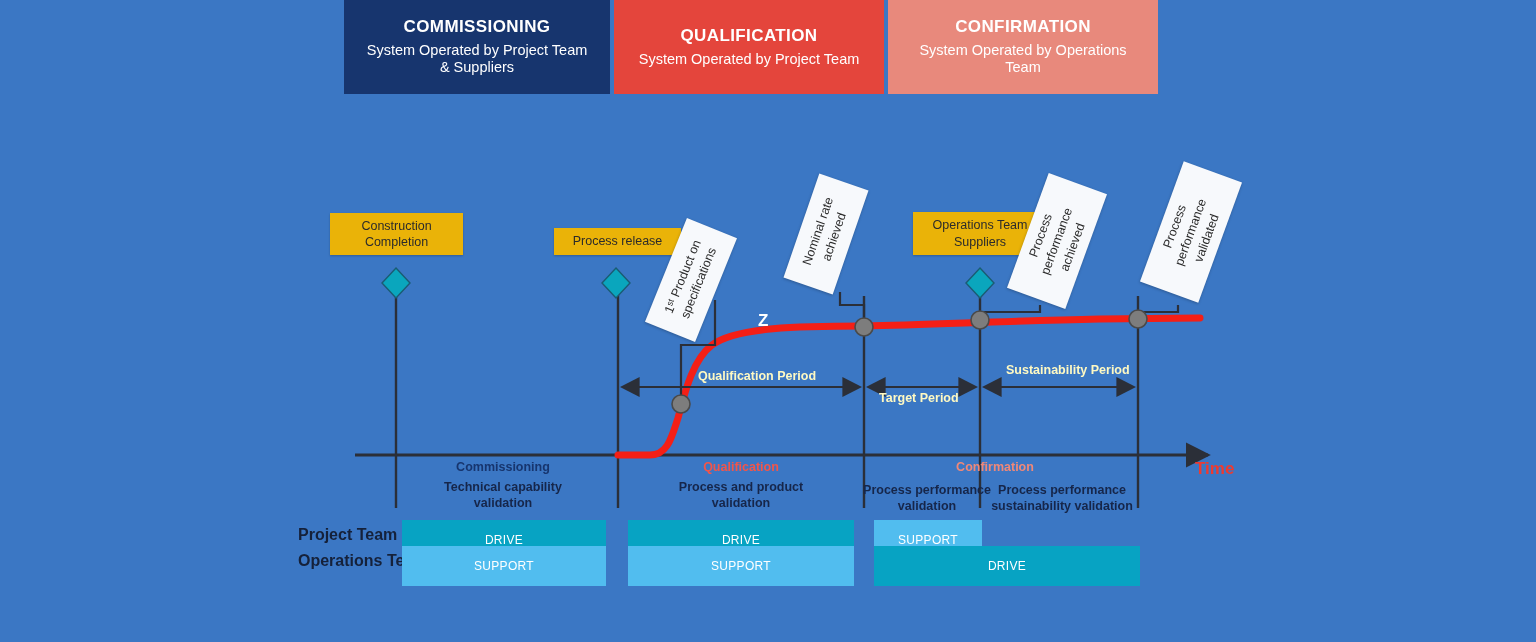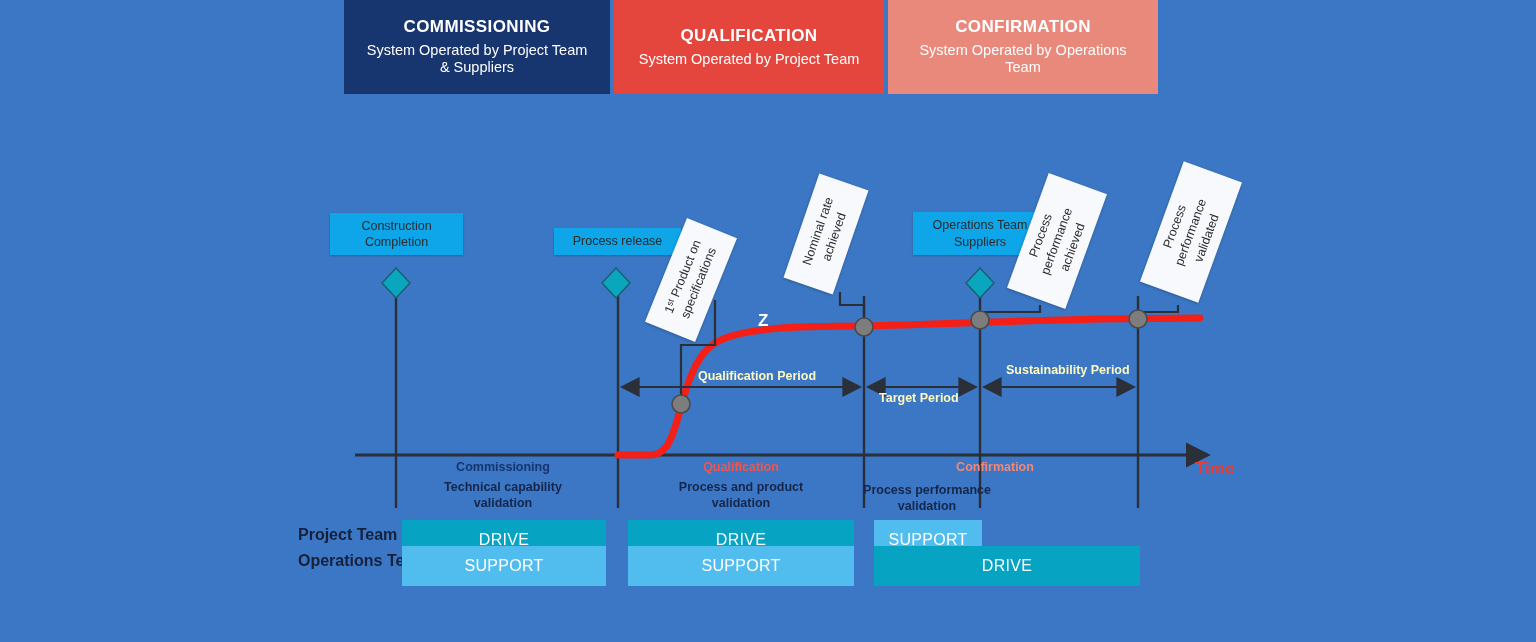--- a/index.html
+++ b/index.html
@@ -14,21 +14,21 @@
   .phase-box{
     position:absolute;top:0;height:94px;
     display:flex;flex-direction:column;align-items:center;justify-content:center;
     color:#ffffff;text-align:center;line-height:1.22;
   }
   .phase-title{font-size:17px;font-weight:bold;letter-spacing:.4px;margin-bottom:4px;}
   .phase-sub{font-size:14.5px;font-weight:400;max-width:86%;}
 
   
   .callout{
-    position:absolute;background:#0ea5e9;color:#2b2b2b;
+    position:absolute;background:#eab308;color:#2b2b2b;
     font-size:12.5px;line-height:1.3;text-align:center;
     display:flex;align-items:center;justify-content:center;
     box-shadow:0 1px 2px rgba(0,0,0,.22);
   }
   
   .callout-rot{
     position:absolute;background:#f7f9fc;color:#2b2b2b;
     font-size:12.5px;line-height:1.35;text-align:center;
     display:flex;align-items:center;justify-content:center;
     box-shadow:0 1px 3px rgba(0,0,0,.25);
@@ -40,21 +40,21 @@
   
   .lbl{position:absolute;color:#fef9c3;font-size:12.5px;font-weight:bold;white-space:nowrap;}
   .axis-phase{position:absolute;text-align:center;font-size:12.5px;font-weight:bold;line-height:1.28;}
   .axis-phase .hd{display:block;font-weight:bold;margin-bottom:4px;}
   .time-lbl{position:absolute;color:#ee3a30;font-weight:bold;font-size:17px;margin-left:40px;}
 
   
   .team-name{position:absolute;color:#15213a;font-size:16px;font-weight:bold;white-space:nowrap;}
   .bar{
     position:absolute;height:40px;display:flex;align-items:center;justify-content:center;
-    color:#ffffff;font-size:16px;letter-spacing:.3px;
+    color:#ffffff;font-size:12px;letter-spacing:.3px;
   }
   .z-lbl{position:absolute;color:#ffffff;font-weight:bold;font-size:17px;}
   svg{position:absolute;left:0;top:0;}
 </style>
 </head>
 <body>
 
 <div id="stage">
 
   <div class="phase-box" style="left:344px;width:266px;background:#17356e;">
@@ -177,20 +177,23 @@
     <span class="hd" style="color:#f3554a;">Qualification</span>
     <span style="color:#16264a;">Process and product validation</span>
   </div>
 
   <div class="axis-phase" style="left:910px;top:459px;width:170px;">
     <span class="hd" style="color:#f08878;">Confirmation</span>
   </div>
   <div class="axis-phase" style="left:852px;top:482px;width:150px;color:#16264a;">
     <span>Process performance validation</span>
   </div>
+  <div class="axis-phase" style="left:986px;top:482px;width:152px;color:#16264a;">
+    <span>Process performance sustainability validation</span>
+  </div>
 
   <div class="time-lbl" style="left:1155px;top:459px;">Time</div>
 
   <div class="team-name" style="left:298px;top:526px;">Project Team</div>
   <div class="team-name" style="left:298px;top:552px;">Operations Team</div>
 
   <div class="bar" style="left:402px;width:204px;top:520px;background:#07a3c3;">
     <span>DRIVE</span>
   </div>
   <div class="bar" style="left:628px;width:226px;top:520px;background:#07a3c3;">

